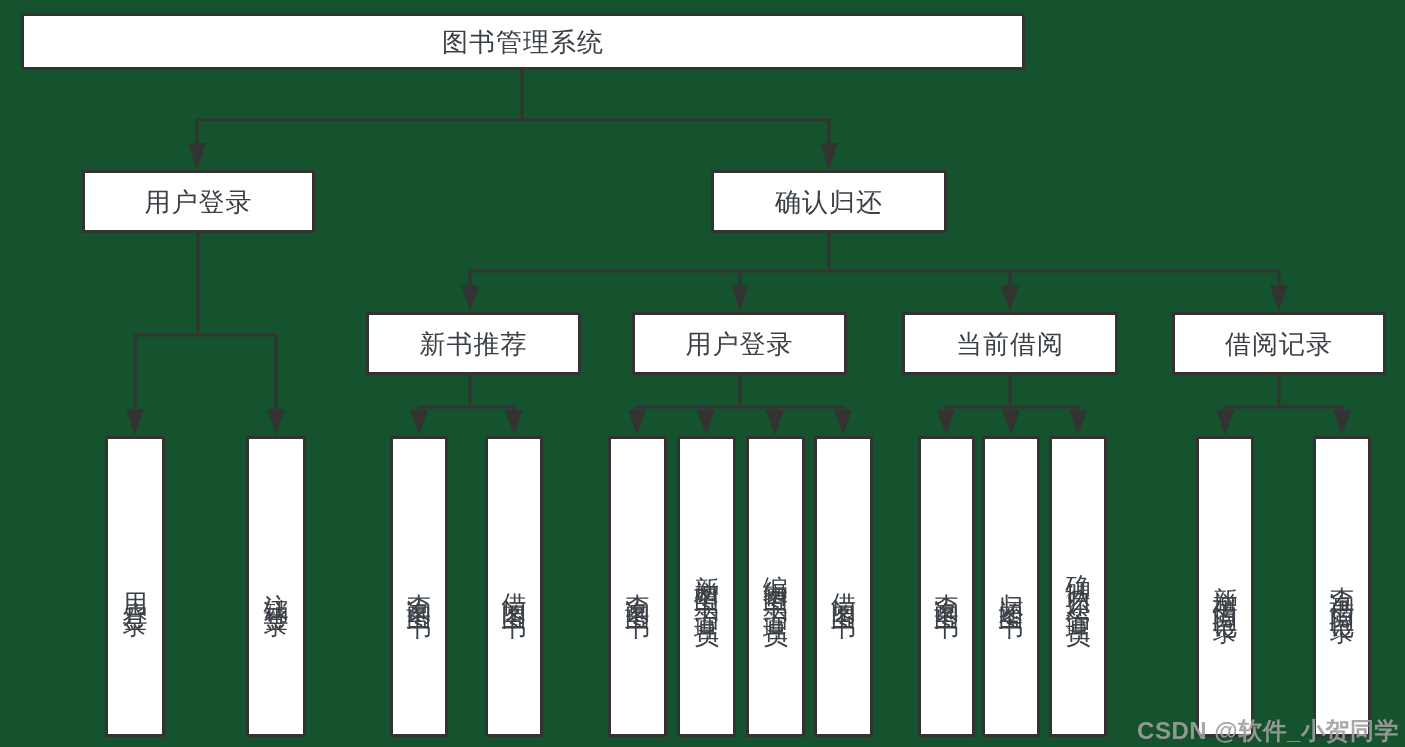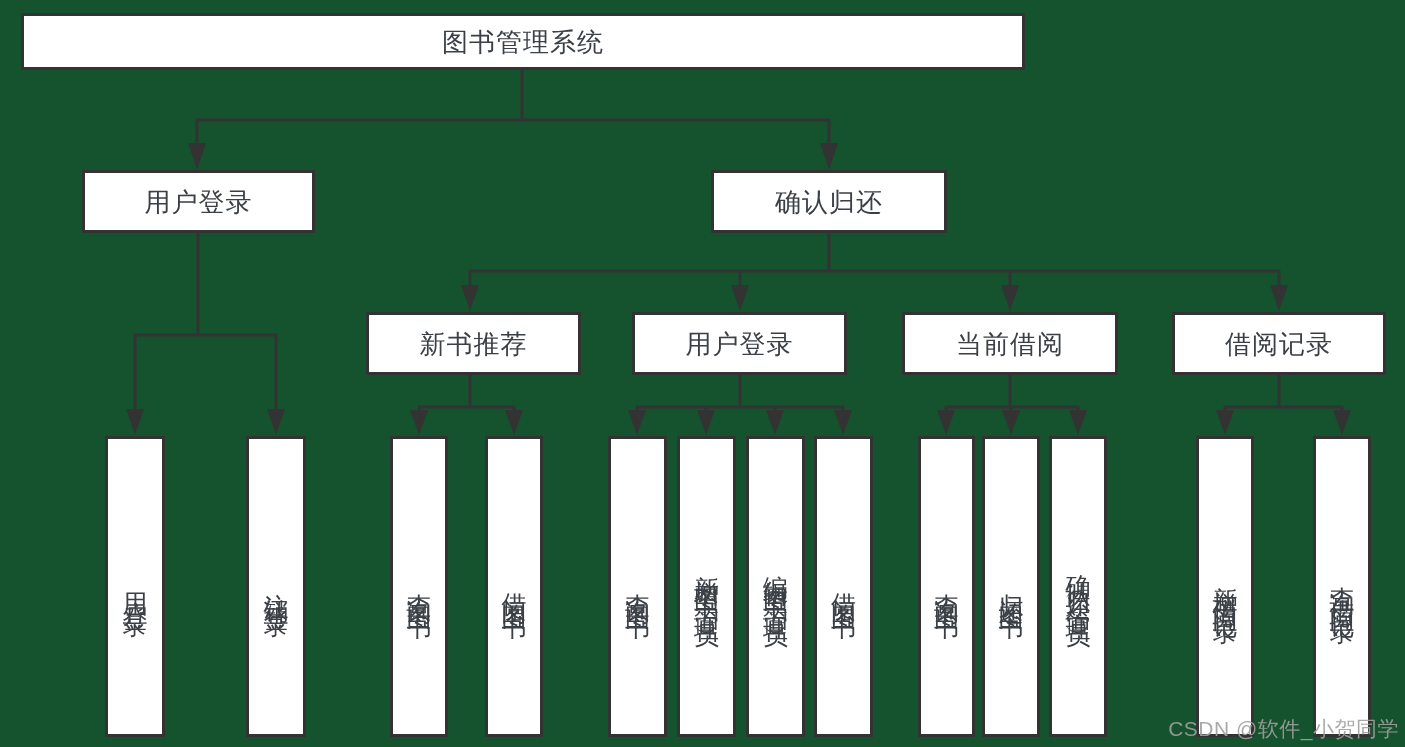--- a/index.html
+++ b/index.html
@@ -12,22 +12,23 @@
     position:absolute;box-sizing:border-box;border:3px solid #333333;background:#ffffff;
     display:flex;align-items:center;justify-content:center;color:#3b4046;
   }
   .box.h span{font-size:26px;letter-spacing:1px;white-space:nowrap;line-height:1;}
   .box.v span{
     writing-mode:vertical-lr;text-orientation:upright;
     font-size:25px;letter-spacing:7px;line-height:1;
   }
   .watermark{
     position:absolute;top:715px;right:6px;z-index:5;
-    font-size:21px;color:rgba(158,158,158,0.9);white-space:nowrap;
+    font-size:24px;color:rgba(158,158,158,0.9);white-space:nowrap;
     letter-spacing:0.5px;
+    font-weight:bold;
   }
 </style>
 </head>
 <body>
 
 <div class="canvas">
 
   <svg class="connectors" width="1405" height="747" viewBox="0 0 1405 747">
     <g stroke="#333333" stroke-width="3" fill="none">
       <path d="M522,69 V121 M196,120 H830 M197,119 V147 M829,119 V147"></path>

